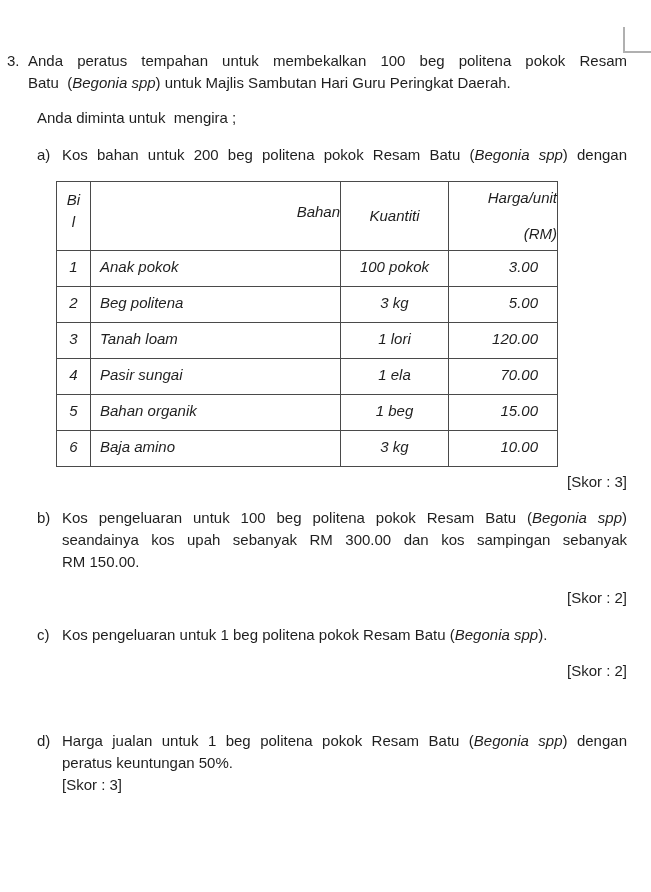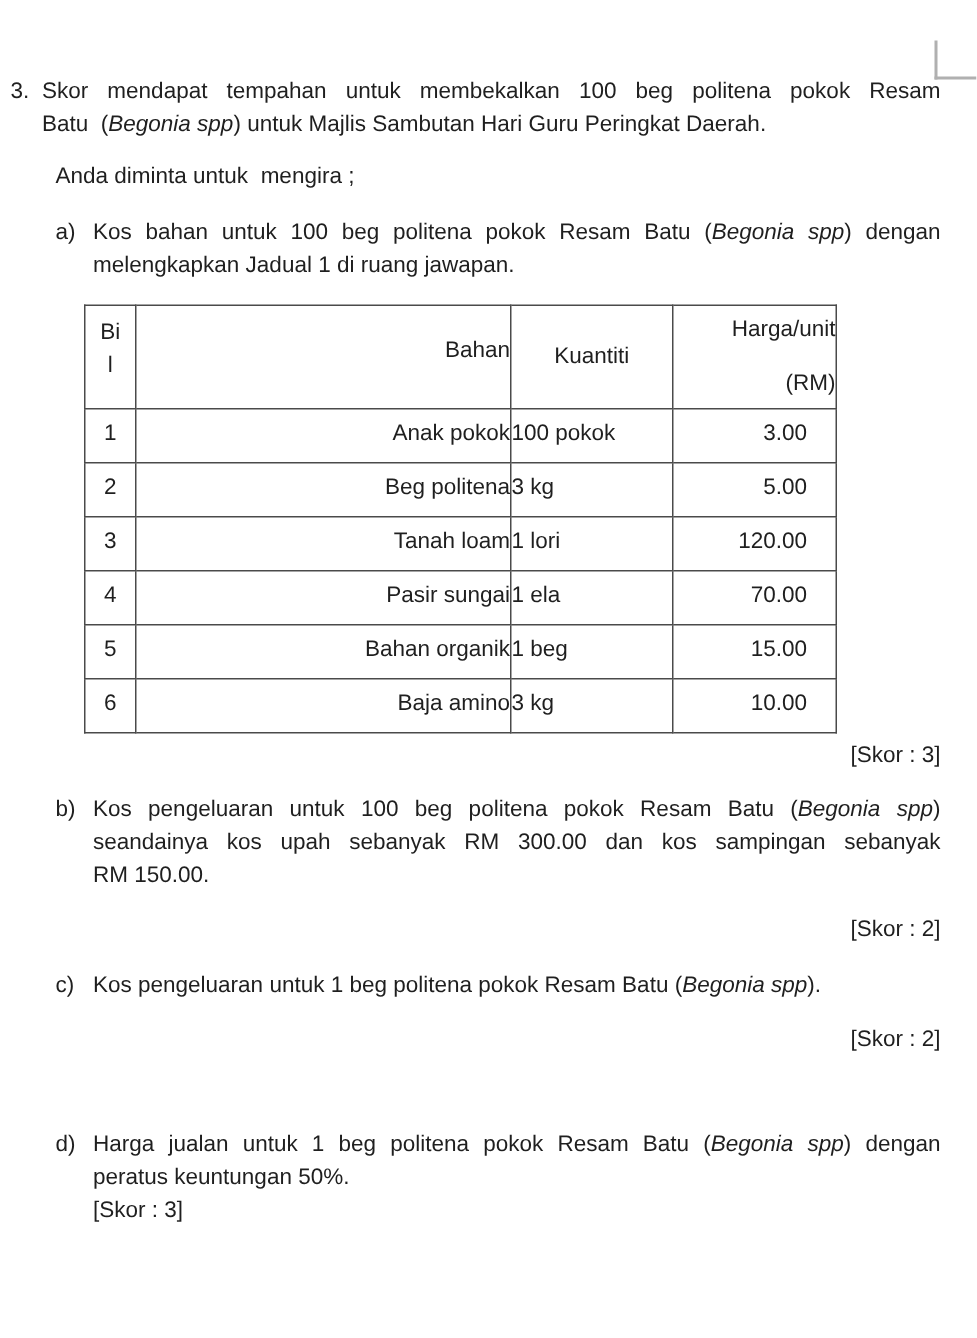--- a/index.html
+++ b/index.html
@@ -45,20 +45,21 @@
     margin: 4px 24px 0 0;
     text-align: right;
   }
   .skor-b, .skor-c { margin-top: 14px; padding-left: 40px; }
 
   table.jadual {
     margin: 15px 4px 0 56px;
     width: 419px;
     border-collapse: collapse;
     table-layout: fixed;
+    font-style: italic;
   }
   .jadual th, .jadual td {
     border: 1.5px solid #4a4a4a;
     font-weight: 400;
     font-size: 15px;
   }
   .jadual tr.hdr { height: 69px; }
   .jadual tr.data { height: 36px; }
   .jadual th { vertical-align: middle; text-align: right; }
   .th-bil { text-align: center !important; padding-bottom: 10px; }
@@ -69,44 +70,43 @@
     text-align: center;
     line-height: 22px;
   }
   .th-bahan { padding-left: 9px; padding-bottom: 8px; }
   .th-kuantiti { text-align: center !important; }
   .th-harga { text-align: center; vertical-align: middle; }
   .th-harga .rm-line { margin-top: 14px; }
 
   .jadual td { vertical-align: top; padding-top: 6px; line-height: 20px; }
   .td-bil { text-align: center; }
-  .td-bahan { text-align: right; padding-left: 9px; }
-  .td-kuantiti { }
+  .td-bahan { text-align: left; padding-left: 9px; }
+  .td-kuantiti { text-align: center; }
   .td-harga { text-align: right; padding-right: 19px; }
 </style>
 </head>
 <body>
 
 <div class="corner-mark"></div>
 
 <div class="row q3">
   <div class="qlabel">3.</div>
   <div class="qtext">
-    <div class="jline"><span>Skor mendapat tempahan untuk membekalkan 100 beg politena pokok Resam</span></div>
+    <div class="jline"><span>Anda peratus tempahan untuk membekalkan 100 beg politena pokok Resam</span></div>
     <div><span>Batu&nbsp; (</span><em>Begonia spp</em><span>) untuk Majlis Sambutan Hari Guru Peringkat Daerah.</span></div>
   </div>
 </div>
 
 <div class="instruction"><span>Anda diminta untuk&nbsp; mengira ;</span></div>
 
 <div class="row item item-a">
   <div class="ilabel">a)</div>
   <div class="itext">
-    <div class="jline"><span>Kos bahan untuk 100 beg politena pokok Resam Batu (</span><em>Begonia spp</em><span>) dengan</span></div>
-    <div><span>melengkapkan Jadual 1 di ruang jawapan.</span></div>
+    <div class="jline"><span>Kos bahan untuk 200 beg politena pokok Resam Batu (</span><em>Begonia spp</em><span>) dengan</span></div>
   </div>
 </div>
 
 <table class="jadual">
   <colgroup>
     <col style="width:34px">
     <col style="width:250px">
     <col style="width:108px">
     <col style="width:109px">
   </colgroup>

